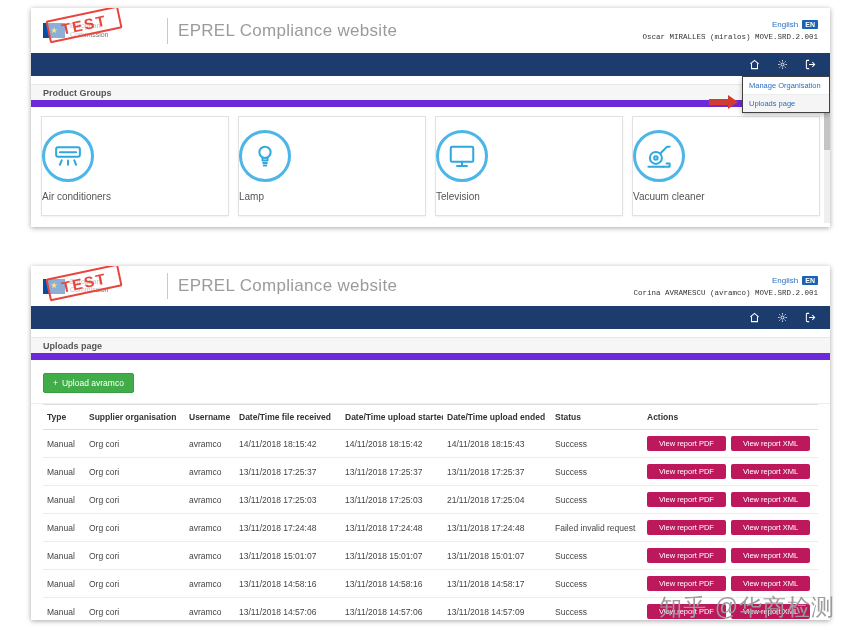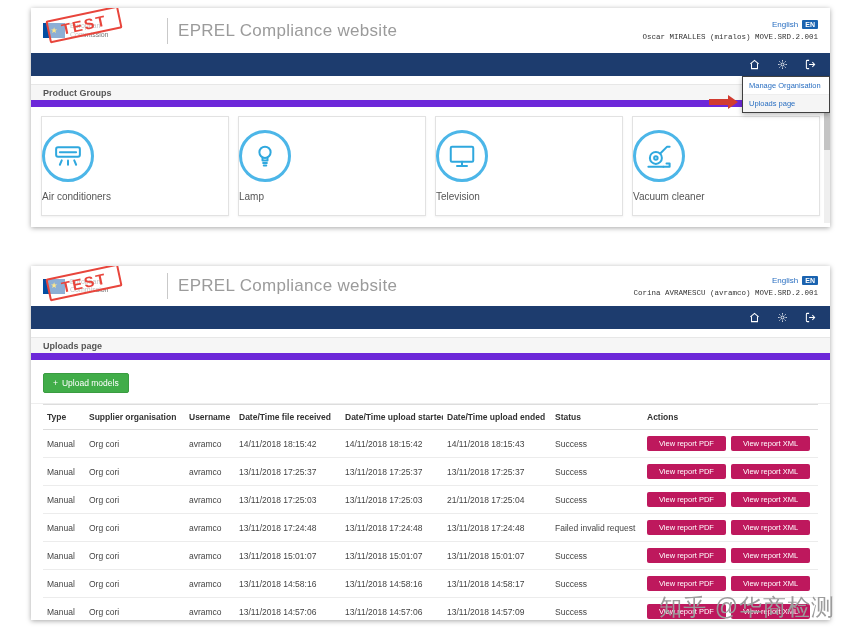--- a/index.html
+++ b/index.html
@@ -252,21 +252,21 @@
     </span>
   </div>
 
   <div class="section-bar">
     <span>Uploads page</span>
   </div>
 
   <div class="toolbar">
     <button class="btn-green">
       <span>+</span>
-      <span>Upload models</span>
+      <span>Upload avramco</span>
     </button>
   </div>
 
   <div class="table-wrap">
     <table class="uploads">
       <thead>
         <tr>
           <th>Type</th>
           <th>Supplier organisation</th>
           <th>Username</th>

